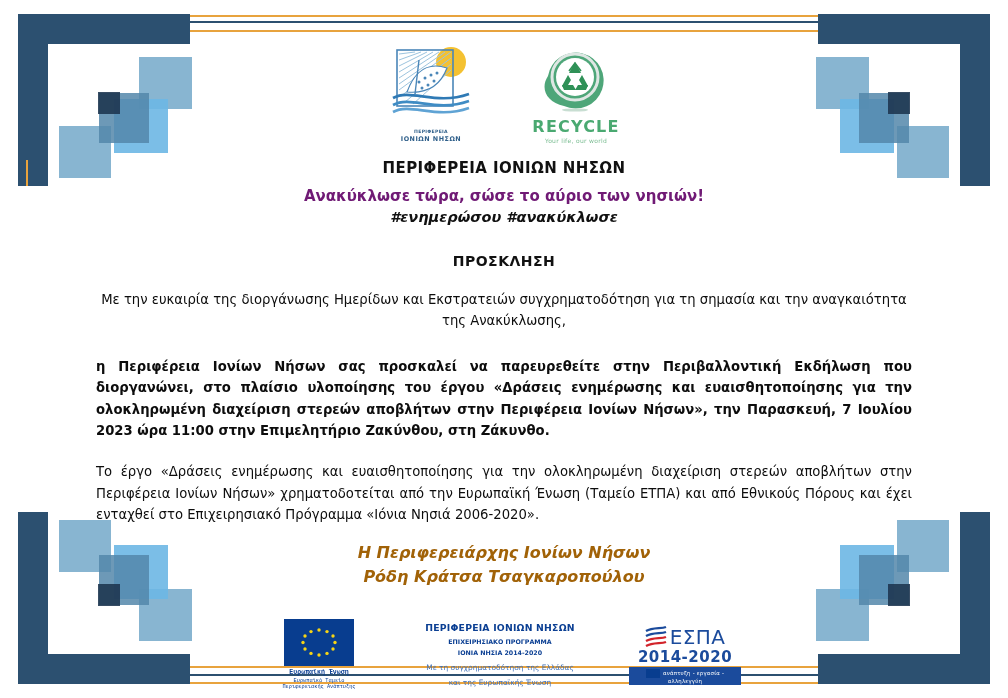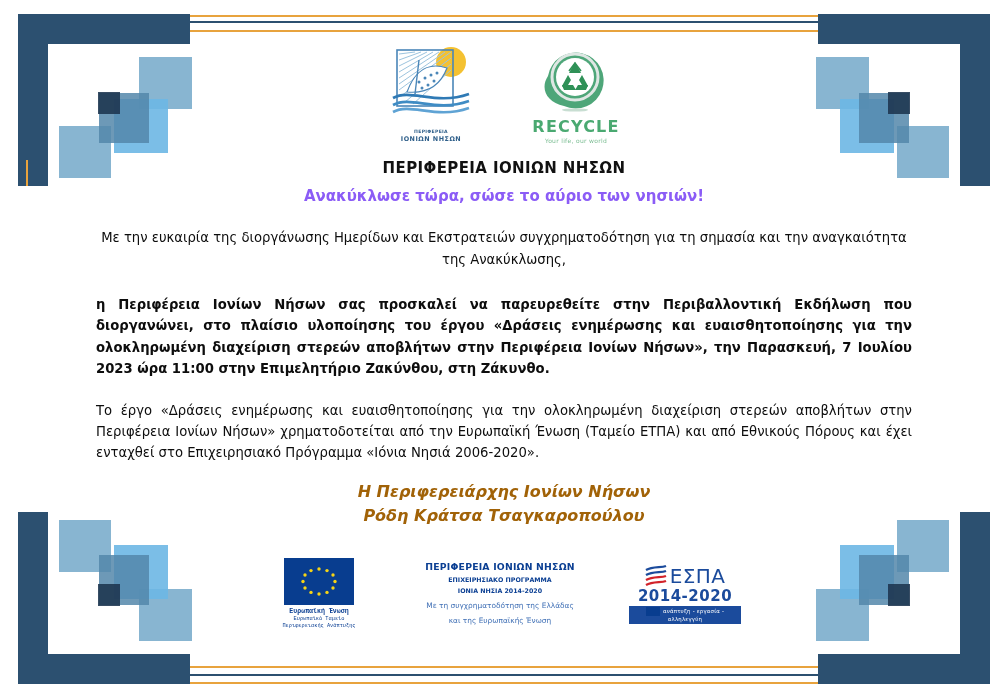--- a/index.html
+++ b/index.html
@@ -116,21 +116,21 @@
   .head-title {
     font-size: 15px;
     font-weight: bold;
     color: #111111;
     letter-spacing: 0.4px;
     line-height: 1.45;
   }
   .head-slogan {
     font-size: 15px;
     font-weight: bold;
-    color: #8b5cf6;
+    color: #701a75;
     line-height: 1.5;
     margin-top: 5px;
   }
   .head-hash {
     font-size: 14.5px;
     font-weight: bold;
     font-style: italic;
     color: #111111;
     line-height: 1.5;
   }
@@ -349,22 +349,24 @@
         </div>
         <div class="word">RECYCLE</div>
         <div class="tag">Your life, our world</div>
       </div>
 
     </div>
 
     <div class="head-block">
       <div class="head-title">ΠΕΡΙΦΕΡΕΙΑ ΙΟΝΙΩΝ ΝΗΣΩΝ</div>
       <div class="head-slogan">Ανακύκλωσε τώρα, σώσε το αύριο των νησιών!</div>
+      <div class="head-hash">#ενημερώσου #ανακύκλωσε</div>
     </div>
 
+    <div class="invite-word">ΠΡΟΣΚΛΗΣΗ</div>
 
     <div class="para para-center">Με την ευκαιρία της διοργάνωσης Ημερίδων και Εκστρατειών συγχρηματοδότηση για τη σημασία και την αναγκαιότητα της Ανακύκλωσης,</div>
 
     <div class="para para-just">η Περιφέρεια Ιονίων Νήσων σας προσκαλεί να παρευρεθείτε στην Περιβαλλοντική Εκδήλωση που διοργανώνει, στο πλαίσιο υλοποίησης του έργου «Δράσεις ενημέρωσης και ευαισθητοποίησης για την ολοκληρωμένη διαχείριση στερεών αποβλήτων στην Περιφέρεια Ιονίων Νήσων», την Παρασκευή, 7 Ιουλίου 2023 ώρα 11:00 στην Επιμελητήριο Ζακύνθου, στη Ζάκυνθο.</div>
 
     <div class="para para-just2">Το έργο «Δράσεις ενημέρωσης και ευαισθητοποίησης για την ολοκληρωμένη διαχείριση στερεών αποβλήτων στην Περιφέρεια Ιονίων Νήσων» χρηματοδοτείται από την Ευρωπαϊκή Ένωση (Ταμείο ΕΤΠΑ) και από Εθνικούς Πόρους και έχει ενταχθεί στο Επιχειρησιακό Πρόγραμμα «Ιόνια Νησιά 2006-2020».</div>
 
     <div class="signature">
       <div>Η Περιφερειάρχης Ιονίων Νήσων</div>
       <div>Ρόδη Κράτσα Τσαγκαροπούλου</div>

